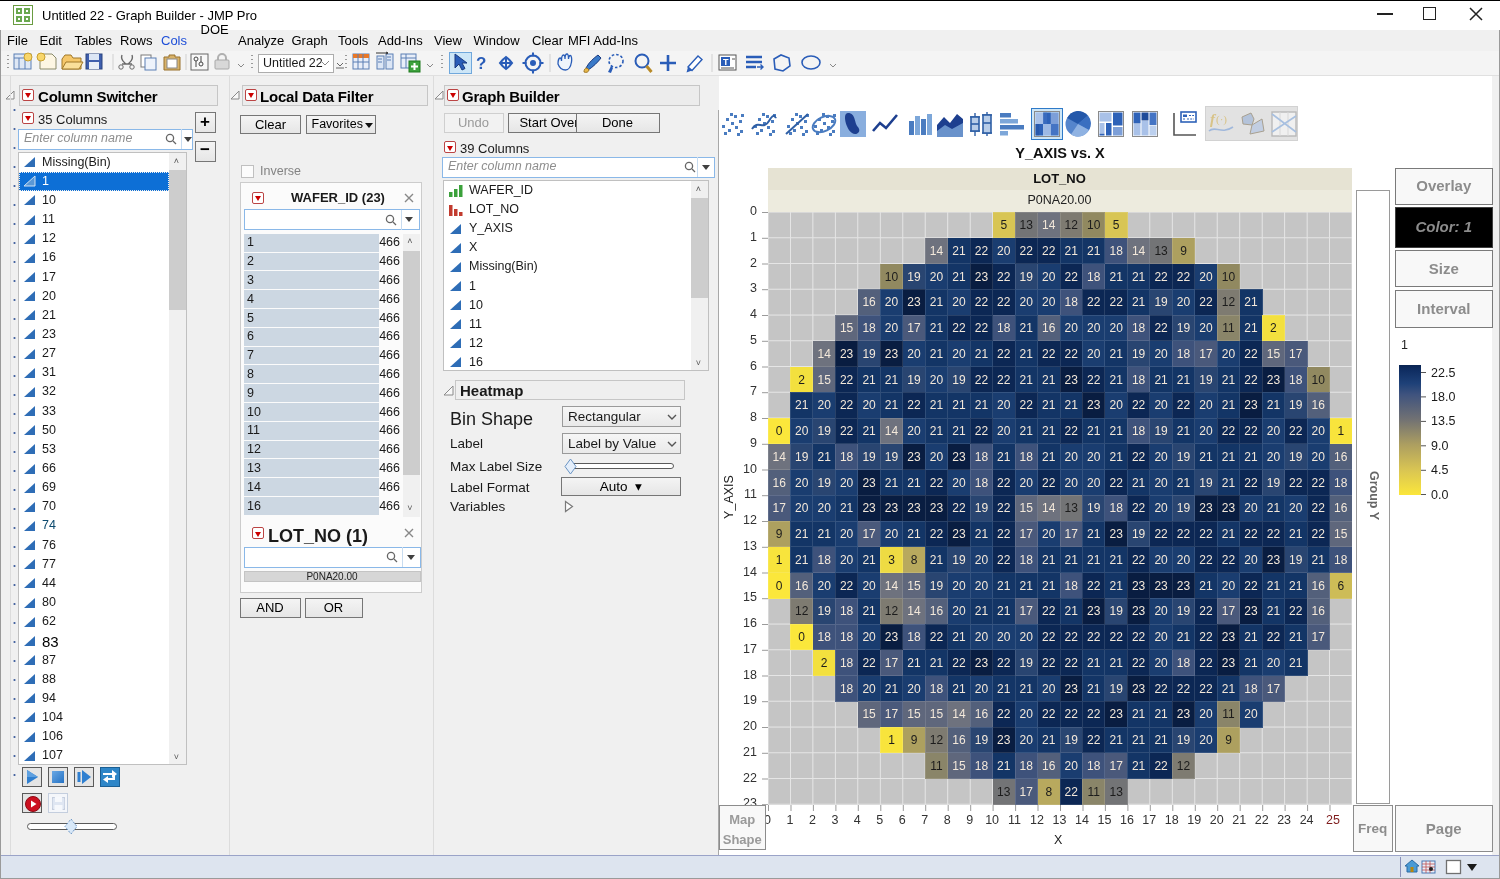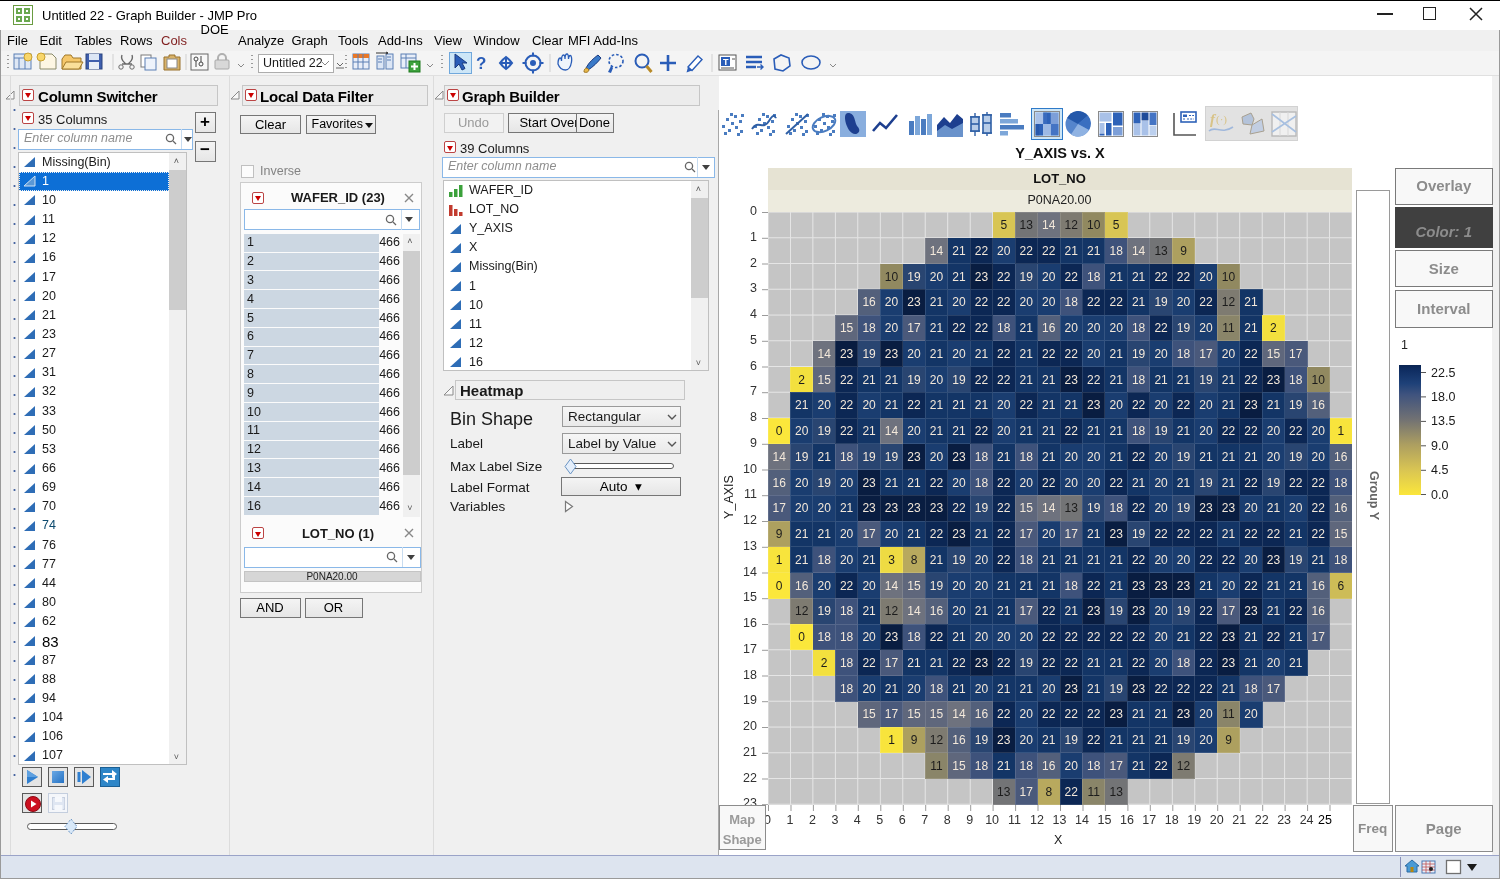--- a/index.html
+++ b/index.html
@@ -33,21 +33,21 @@
 <div class="abs" style="left:1377px;top:13px;width:16px;height:2px;background:#222"></div>
 <div class="abs" style="left:1423px;top:7px;width:13px;height:13px;border:1.5px solid #222"></div>
 <svg width="16" height="16" style="position:absolute;left:1468px;top:6px">
     <path d="M2 2 L14 14 M14 2 L2 14" stroke="#222" stroke-width="1.5"></path>
   </svg>
 <div class="abs" style="left:0;top:30px;width:1500px;height:21px;background:#f0f0f0"></div>
 <div class="abs" style="left:7px;top:33px;font-size:13px;color:#000">File</div>
 <div class="abs" style="left:39.5px;top:33px;font-size:13px;color:#000">Edit</div>
 <div class="abs" style="left:74.5px;top:33px;font-size:13px;color:#000">Tables</div>
 <div class="abs" style="left:120px;top:33px;font-size:13px;color:#000">Rows</div>
-<div class="abs" style="left:161px;top:33px;font-size:13px;color:#7f1d1d">Cols</div>
+<div class="abs" style="left:161px;top:33px;font-size:13px;color:#1d4ed8">Cols</div>
 <div class="abs" style="left:200.5px;top:22px;font-size:13px;color:#000">DOE</div>
 <div class="abs" style="left:238px;top:33px;font-size:13px;color:#000">Analyze</div>
 <div class="abs" style="left:291.5px;top:33px;font-size:13px;color:#000">Graph</div>
 <div class="abs" style="left:338px;top:33px;font-size:13px;color:#000">Tools</div>
 <div class="abs" style="left:378px;top:33px;font-size:13px;color:#000">Add-Ins</div>
 <div class="abs" style="left:434px;top:33px;font-size:13px;color:#000">View</div>
 <div class="abs" style="left:473.5px;top:33px;font-size:13px;color:#000">Window</div>
 <div class="abs" style="left:532px;top:33px;font-size:13px;color:#000">Clear</div>
 <div class="abs" style="left:568px;top:33px;font-size:13px;color:#000">MFI Add-Ins</div>
 <div class="abs" style="left:0;top:51px;width:1500px;height:25px;background:#f4f4f4;border-bottom:1px solid #e0e0e0"></div>
@@ -450,42 +450,42 @@
 <div style="position:absolute;left:243.5px;top:459.4px;width:135px;height:17.8px;background:#ccd7e2"></div>
 <div style="position:absolute;left:247px;top:460.9px;font-size:12.5px;color:#1a1a1a">13</div>
 <div style="position:absolute;left:360px;top:460.9px;width:40px;text-align:right;font-size:12.5px;color:#1a1a1a">466</div>
 <div style="position:absolute;left:243.5px;top:478.2px;width:135px;height:17.8px;background:#ccd7e2"></div>
 <div style="position:absolute;left:247px;top:479.7px;font-size:12.5px;color:#1a1a1a">14</div>
 <div style="position:absolute;left:360px;top:479.7px;width:40px;text-align:right;font-size:12.5px;color:#1a1a1a">466</div>
 <div style="position:absolute;left:243.5px;top:497.0px;width:135px;height:17.8px;background:#ccd7e2"></div>
 <div style="position:absolute;left:247px;top:498.5px;font-size:12.5px;color:#1a1a1a">16</div>
 <div style="position:absolute;left:360px;top:498.5px;width:40px;text-align:right;font-size:12.5px;color:#1a1a1a">466</div>
 <div class="redbtn" style="left:252px;top:527px"></div>
-<div class="abs" style="left:268px;top:525.5px;width:140px;text-align:center;font-weight:bold;font-size:13px">LOT_NO (1)</div>
+<div class="abs" style="left:268px;top:525.5px;width:140px;font-weight:bold;font-size:18px">LOT_NO (1)</div>
 <svg width="10" height="10" style="position:absolute;left:404px;top:528px">
     <path d="M1 1 L9 9 M9 1 L1 9" stroke="#888" stroke-width="1.4"></path>
   </svg>
 <div class="searchbox" style="left:244px;top:546.5px;width:177px;height:21px"></div>
 <svg width="12" height="12" style="position:absolute;left:386px;top:551px">
     <circle cx="5" cy="5" r="3.6" fill="none" stroke="#666" stroke-width="1.3"></circle>
     <path d="M8 8 L11 11" stroke="#666" stroke-width="1.3"></path>
   </svg>
 <div class="abs" style="left:402px;top:547px;width:1px;height:20px;background:#c8dcf0"></div>
 <svg width="9" height="6" style="position:absolute;left:407px;top:554.5px">
     <path d="M0 0 L4 5 L8 0 Z" fill="#404040"></path>
   </svg>
 <div class="abs" style="left:243.5px;top:571px;width:177px;height:11px;background:#d6d6d6;border:1px solid #c4c4c4;text-align:center;font-size:10px;line-height:10px;color:#222">P0NA20.00</div>
 <div class="btn" style="left:239.5px;top:598px;width:61px;height:19.5px;line-height:17px">AND</div>
 <div class="btn" style="left:304.5px;top:598px;width:58px;height:19.5px;line-height:17px">OR</div>
 <div class="hdrbar" style="left:444px;top:85px;width:256px;height:20.5px"></div>
 <div class="redbtn" style="left:447px;top:88.5px"></div>
 <div class="hdrtxt abs" style="left:462px;top:87.5px">Graph Builder</div>
 <div class="btn" style="left:443.5px;top:113px;width:60px;height:19.5px;line-height:17px;border-color:#cfcfcf;color:#9a9a9a;background:#f2f2f2">Undo</div>
 <div class="btn" style="left:508px;top:113px;width:82px;height:19.5px;line-height:17px">Start Over</div>
-<div class="btn" style="left:575.5px;top:113px;width:38px;height:19.5px;line-height:17px">Done</div>
+<div class="btn" style="left:575.5px;top:113px;width:84px;height:19.5px;line-height:17px">Done</div>
 <div class="redbtn" style="left:444px;top:141px"></div>
 <div class="abs" style="left:460px;top:141px;font-size:13px">39 Columns</div>
 <div class="searchbox" style="left:442px;top:156.5px;width:272.5px;height:21px"></div>
 <div class="ph" style="left:448px;top:159px">Enter column name</div>
 <svg width="12" height="12" style="position:absolute;left:684px;top:161px">
     <circle cx="5" cy="5" r="3.6" fill="none" stroke="#666" stroke-width="1.3"></circle>
     <path d="M8 8 L11 11" stroke="#666" stroke-width="1.3"></path>
   </svg>
 <div class="abs" style="left:697px;top:157px;width:1px;height:20px;background:#c8dcf0"></div>
 <svg width="9" height="6" style="position:absolute;left:701.5px;top:164.5px">
@@ -1712,27 +1712,27 @@
 <div style="position:absolute;left:1093.4px;top:813px;width:22px;text-align:center;font-size:12.5px;color:#323232">15</div>
 <div style="position:absolute;left:1115.9px;top:813px;width:22px;text-align:center;font-size:12.5px;color:#323232">16</div>
 <div style="position:absolute;left:1138.3px;top:813px;width:22px;text-align:center;font-size:12.5px;color:#323232">17</div>
 <div style="position:absolute;left:1160.8px;top:813px;width:22px;text-align:center;font-size:12.5px;color:#323232">18</div>
 <div style="position:absolute;left:1183.3px;top:813px;width:22px;text-align:center;font-size:12.5px;color:#323232">19</div>
 <div style="position:absolute;left:1205.7px;top:813px;width:22px;text-align:center;font-size:12.5px;color:#323232">20</div>
 <div style="position:absolute;left:1228.2px;top:813px;width:22px;text-align:center;font-size:12.5px;color:#323232">21</div>
 <div style="position:absolute;left:1250.7px;top:813px;width:22px;text-align:center;font-size:12.5px;color:#323232">22</div>
 <div style="position:absolute;left:1273.1px;top:813px;width:22px;text-align:center;font-size:12.5px;color:#323232">23</div>
 <div style="position:absolute;left:1295.6px;top:813px;width:22px;text-align:center;font-size:12.5px;color:#323232">24</div>
-<div style="position:absolute;left:1318.0px;top:813px;width:22px;text-align:left;font-size:12.5px;color:#000000">25</div>
+<div style="position:absolute;left:1318.0px;top:813px;width:22px;text-align:right;font-size:12.5px;color:#7f1d1d">25</div>
 <div class="abs" style="left:684px;top:490px;width:90px;text-align:center;font-size:12.5px;color:#222;transform:rotate(-90deg)">Y_AXIS</div>
 <div class="abs" style="left:1054px;top:833px;font-size:12.5px;color:#222">X</div>
 <div class="abs" style="left:1356px;top:190px;width:34px;height:613.5px;background:#fff;border:1px solid #9a9a9a"></div>
 <div class="abs" style="left:1380.5px;top:471px;font-size:12.5px;color:#666;font-weight:bold;transform:rotate(90deg);transform-origin:left top">Group Y</div>
 <div class="abs" style="left:1395px;top:168px;width:97.5px;height:36.5px;background:#f8f8f8;border:1px solid #7a7a7a;text-align:center;line-height:34.5px;font-weight:bold;font-size:15px;color:#8c8c8c">Overlay</div>
-<div class="abs" style="left:1395px;top:207px;width:97.5px;height:40.5px;background:#404040;border:6px solid #404040;text-align:center;line-height:38.5px;font-weight:bold;font-size:15px;font-style:italic;color:#8c8c8c">Color: 1</div>
+<div class="abs" style="left:1395px;top:207px;width:97.5px;height:40.5px;background:#000000;border:1px solid #404040;text-align:center;line-height:38.5px;font-weight:bold;font-size:15px;font-style:italic;color:#8c8c8c">Color: 1</div>
 <div class="abs" style="left:1395px;top:249.9px;width:97.5px;height:37.3px;background:#f8f8f8;border:1px solid #7a7a7a;text-align:center;line-height:35.3px;font-weight:bold;font-size:15px;color:#8c8c8c">Size</div>
 <div class="abs" style="left:1395px;top:289.6px;width:97.5px;height:38.4px;background:#f8f8f8;border:1px solid #7a7a7a;text-align:center;line-height:36.4px;font-weight:bold;font-size:15px;color:#8c8c8c">Interval</div>
 <div class="abs" style="left:1401px;top:338px;font-size:12.5px;color:#222">1</div>
 <svg width="70" height="132" style="position:absolute;left:1399px;top:364.5px">
     <defs>
       <linearGradient id="lg" x1="0" y1="0" x2="0" y2="1">
         <stop offset="0.0%" stop-color="#0a2452"></stop>
         <stop offset="3.4%" stop-color="#0e2c60"></stop>
         <stop offset="14.2%" stop-color="#1e4178"></stop>
         <stop offset="22.7%" stop-color="#3f537e"></stop>

